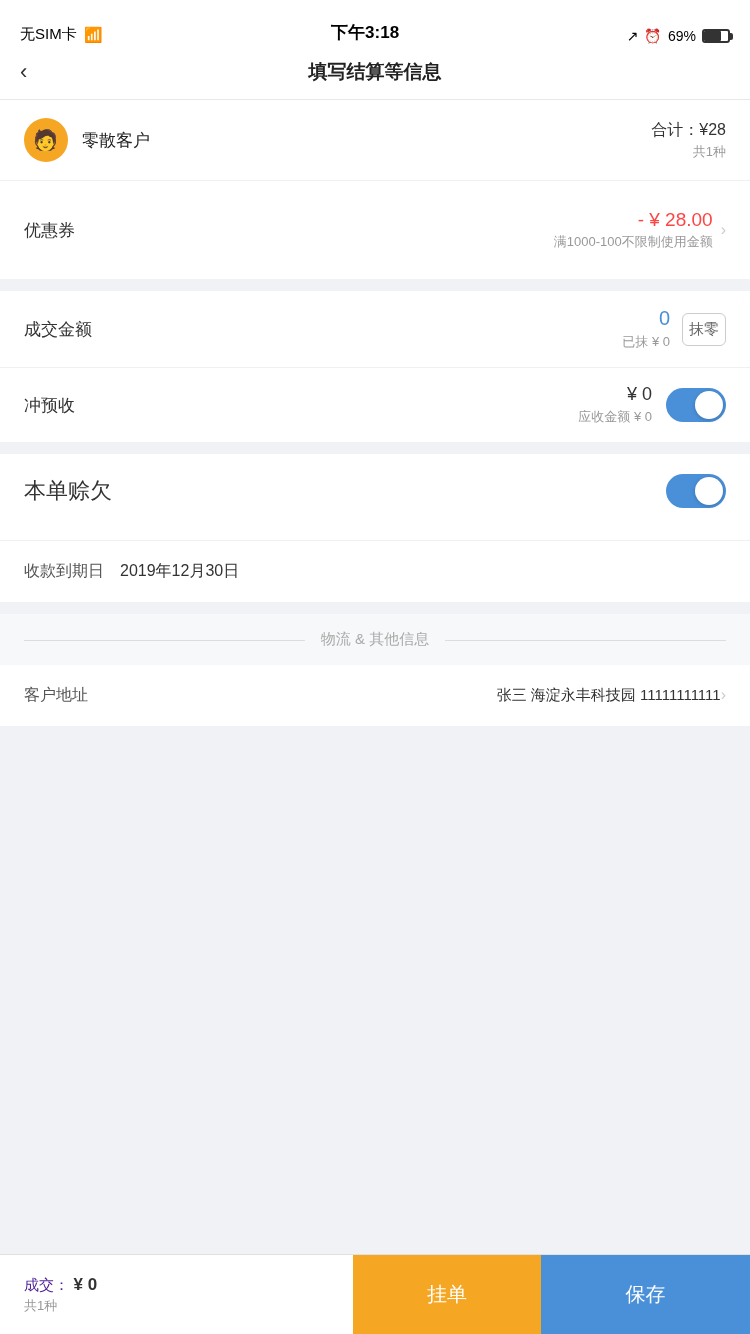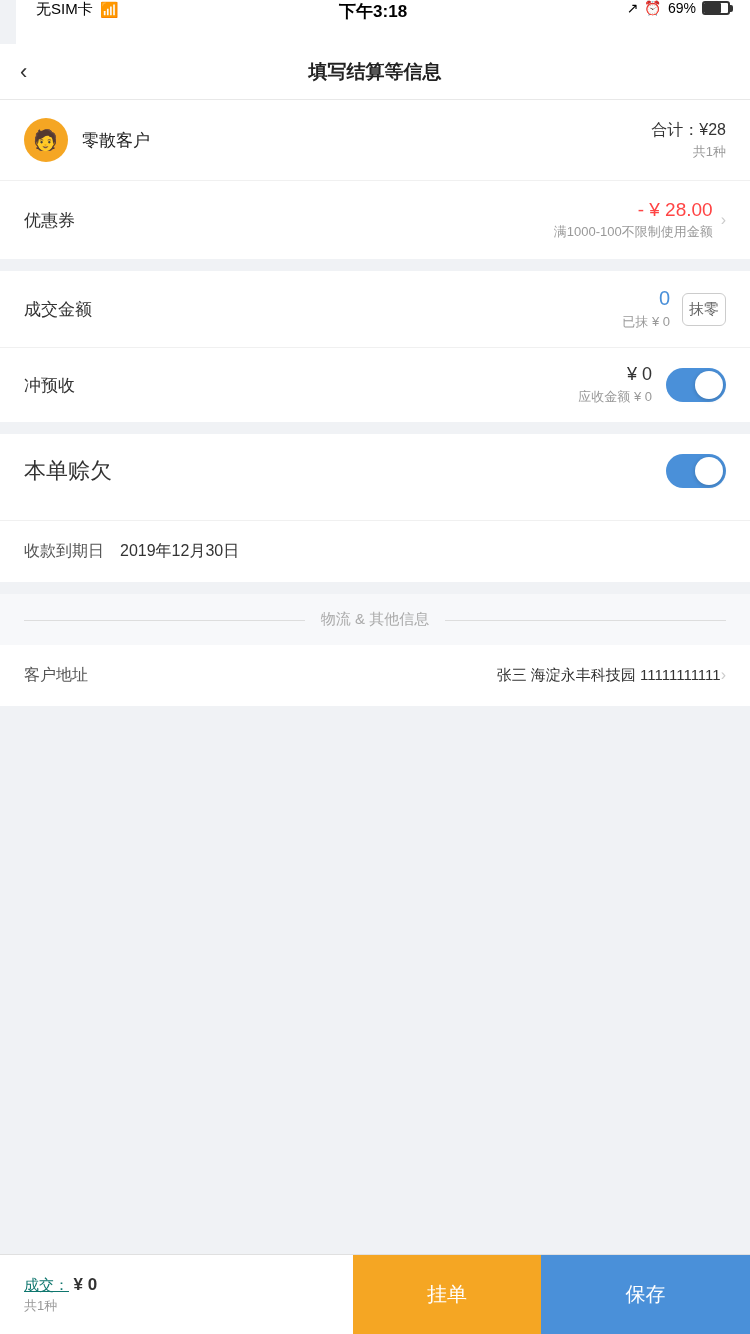--- a/index.html
+++ b/index.html
@@ -11,26 +11,25 @@
       min-height: 1334px;
       position: relative;
       overflow-x: hidden;
     }
 
     
     .status-bar {
       background: #fff;
       height: 44px;
       display: flex;
-      align-items: flex-start;
+      align-items: flex-end;
       justify-content: space-between;
       padding: 0 20px;
       font-size: 15px;
       font-weight: 500;
-      margin-left: 16px;
     }
     .status-left { display: flex; align-items: center; gap: 8px; }
     .status-center { font-size: 17px; font-weight: 600; }
     .status-right { display: flex; align-items: center; gap: 6px; font-size: 14px; }
     .battery-block {
       width: 28px; height: 14px;
       border: 2px solid #333;
       border-radius: 3px;
       position: relative;
       display: inline-flex;
@@ -101,21 +100,21 @@
       display: flex; align-items: center; justify-content: center;
       font-size: 20px;
     }
     .customer-name { font-size: 17px; color: #222; font-weight: 500; }
     .customer-right { text-align: right; }
     .total-amount { font-size: 16px; color: #333; font-weight: 500; }
     .total-count { font-size: 13px; color: #999; margin-top: 2px; }
 
     
     .coupon-row {
-      padding: 18px 24px;
+      padding: 28px 24px;
       display: flex;
       align-items: center;
       justify-content: space-between;
       border-top: 1px solid #f0f0f0;
     }
     .row-label { font-size: 17px; color: #333; }
     .coupon-right { text-align: right; display: flex; align-items: center; gap: 8px; }
     .coupon-amount { font-size: 19px; color: #ff4444; font-weight: 500; }
     .coupon-desc { font-size: 13px; color: #999; display: block; text-align: right; margin-top: 2px; }
     .chevron { font-size: 16px; color: #ccc; }
@@ -244,21 +243,21 @@
       height: 80px;
       background: #fff;
       display: flex;
       align-items: center;
       border-top: 1px solid #e0e0e0;
     }
     .bottom-summary {
       flex: 1;
       padding: 0 24px;
     }
-    .bottom-deal { font-size: 15px; color: #0f766e; text-decoration: underline; }
+    .bottom-deal { font-size: 15px; color: #4c1d95; }
     .bottom-deal-amount { font-size: 17px; font-weight: 600; color: #333; }
     .bottom-count { font-size: 13px; color: #999; margin-top: 2px; }
     .btn-hold {
       width: 188px;
       height: 80px;
       background: #f5a623;
       display: flex;
       align-items: center;
       justify-content: center;
       font-size: 20px;

